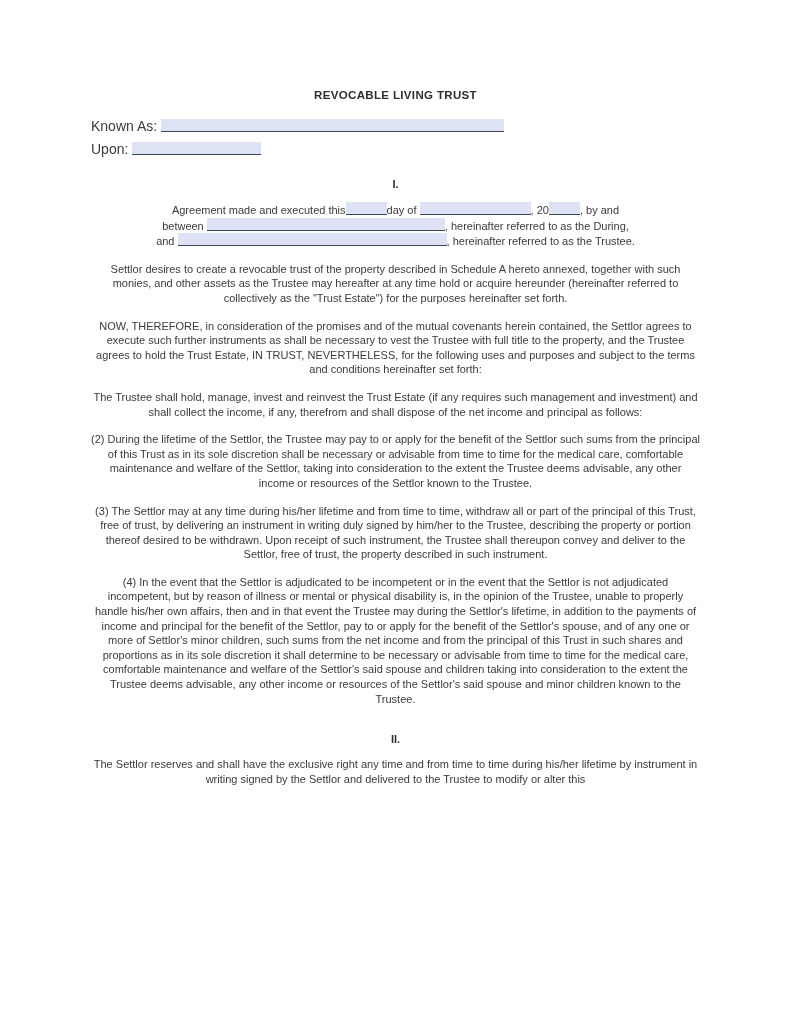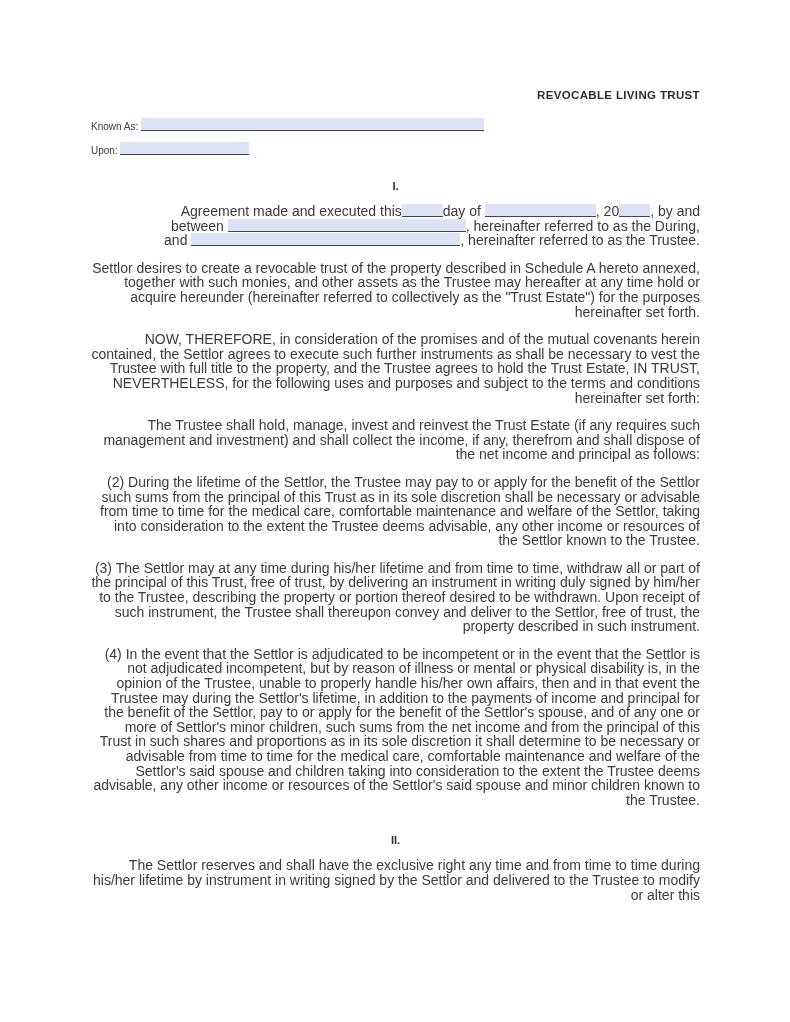--- a/index.html
+++ b/index.html
@@ -22,44 +22,44 @@
   }
   .content {
     position: absolute;
     left: 91px;
     top: 88px;
     width: 609px;
   }
   .doc-title {
     font-size: 11.5px;
     font-weight: bold;
-    text-align: right;
+    text-align: center;
     letter-spacing: 0.35px;
     color: #2e2e2e;
     margin: 0 0 16px 0;
     line-height: 14px;
   }
   .roman-heading {
     font-size: 11px;
     font-weight: bold;
     text-align: center;
     color: #2e2e2e;
     margin: 0;
     padding: 4px 0 3px 0;
     line-height: 14px;
   }
   p.para {
-    font-size: 14px;
+    font-size: 11px;
     line-height: 14.6px;
     margin: 0 0 13px 0;
-    text-align: right;
+    text-align: center;
     color: #3b3b3b;
   }
   .field-row {
-    font-size: 10px;
+    font-size: 14px;
     line-height: 16px;
     margin: 0 0 7px 0;
     white-space: nowrap;
     color: #3b3b3b;
   }
   .field-label {
     display: inline-block;
     vertical-align: baseline;
   }
   

